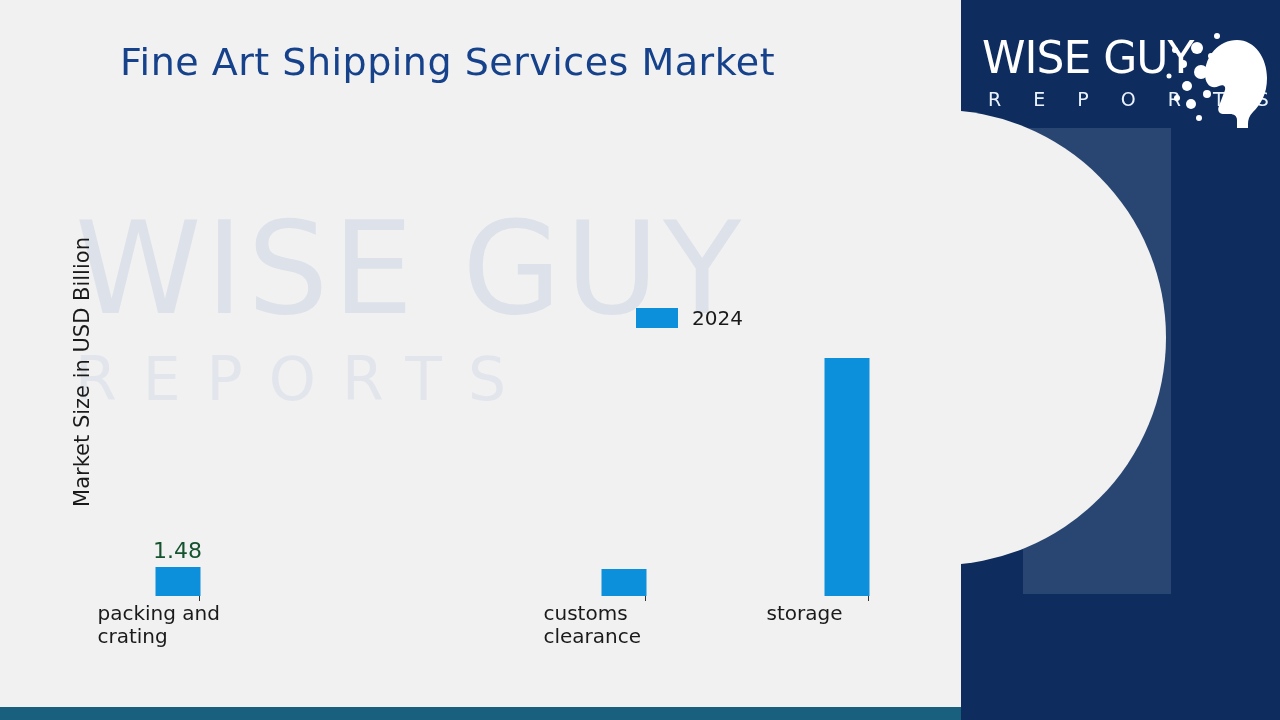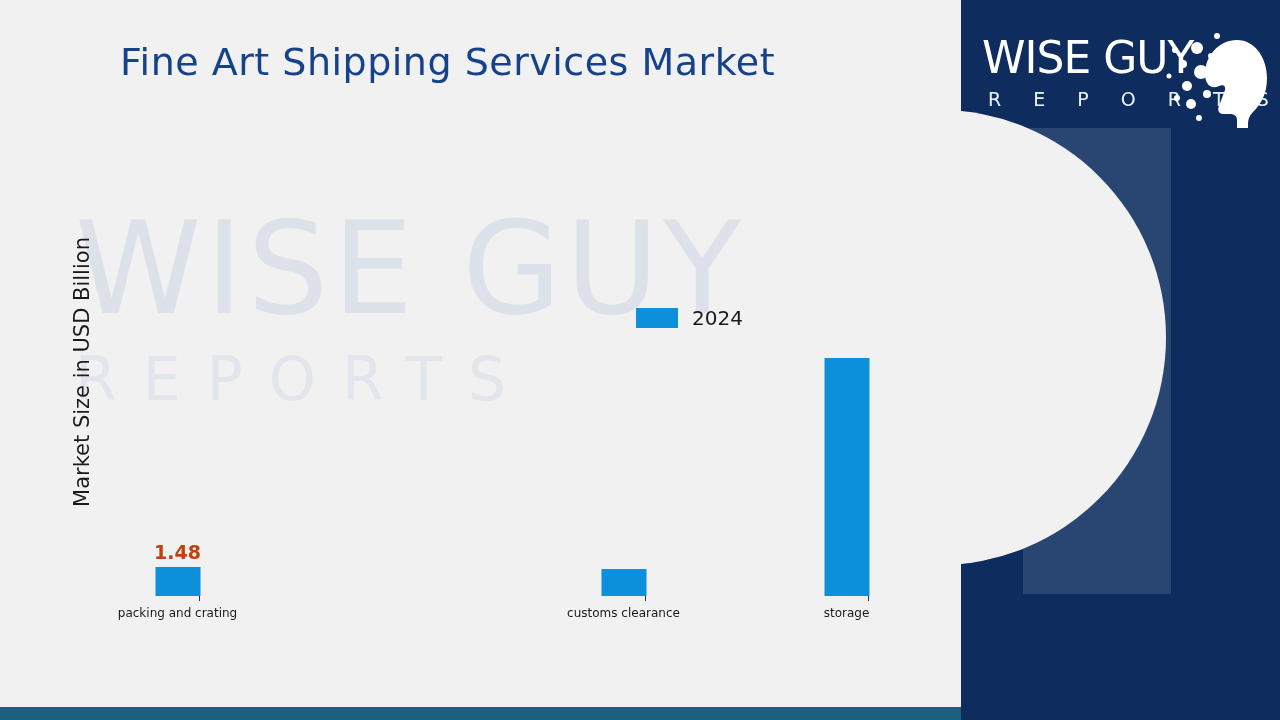--- a/index.html
+++ b/index.html
@@ -102,41 +102,41 @@
     bottom: 0;
     left: 50%;
     transform: translateX(-50%);
     width: 45px;
     background: #0d90dc;
   }
   .bar-value {
     position: absolute;
     left: 50%;
     transform: translateX(-50%);
-    font-size: 19px;
-    font-weight: bold;
-    color: #c2410c;
+    font-size: 22px;
+    font-weight: normal;
+    color: #14532d;
     white-space: nowrap;
   }
   .tick {
     position: absolute;
     bottom: -5px;
     left: 50%;
     margin-left: 21px;
     width: 1px; height: 5px;
     background: #333;
   }
   .cat-label {
     position: absolute;
     top: 422px;
     left: 50%;
     transform: translateX(-50%);
     width: 160px;
-    text-align: center;
-    font-size: 12px;
+    text-align: left;
+    font-size: 20px;
     line-height: 23px;
     color: #1a1a1a;
   }
 
   
   .panel {
     position: absolute;
     left: 961px; top: 0;
     width: 319px; height: 720px;
     background: #0e2d5e;

